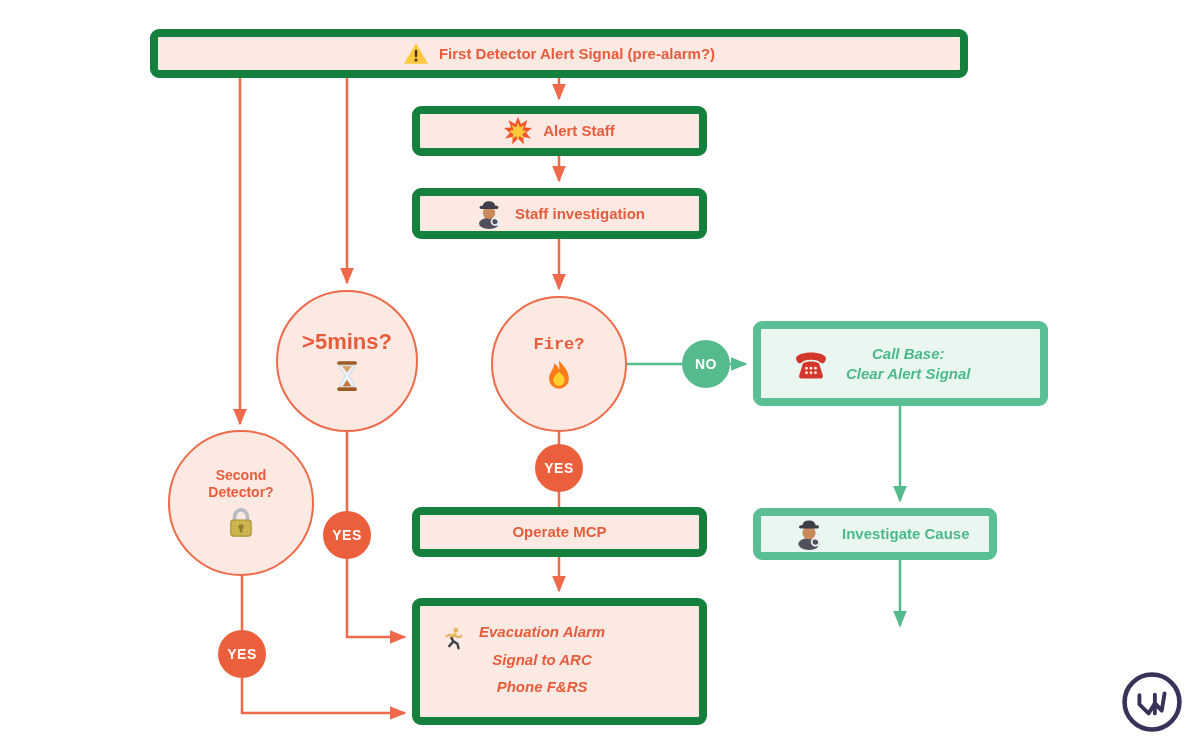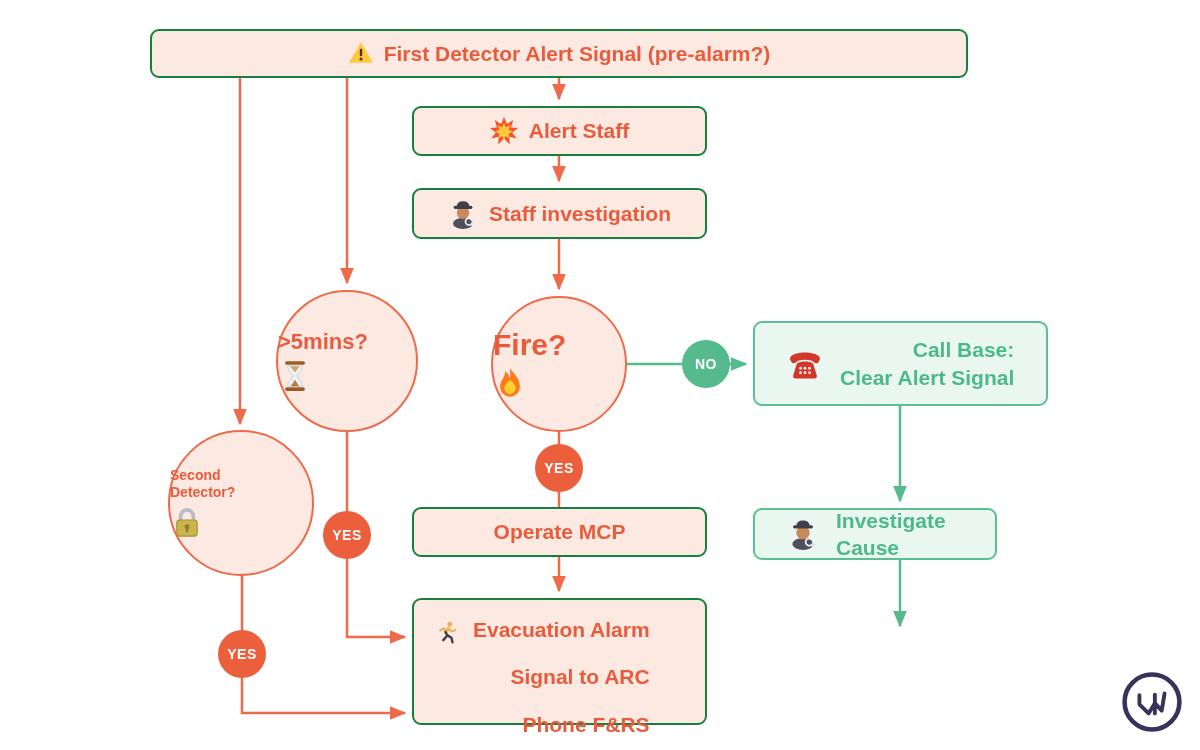--- a/index.html
+++ b/index.html
@@ -10,51 +10,51 @@
     height: 750px;
     background: #ffffff;
     font-family: "Liberation Sans", "DejaVu Sans", sans-serif;
     overflow: hidden;
   }
   #wires { position: absolute; left: 0; top: 0; width: 1200px; height: 750px; }
 
   .node {
     position: absolute;
     border-radius: 9px;
-    border: 2px solid #15803d;
+    border: 8px solid #15803d;
     background: #FCE9E2;
     color: #E85C3D;
     font-weight: 700;
-    font-size: 21px;
+    font-size: 15px;
     display: flex;
     align-items: center;
     justify-content: center;
     line-height: 1.3;
   }
   .node.green {
     border-color: #5ABF92;
     background: #EAF7F0;
     color: #4CB98A;
   }
   .node.leftalign { justify-content: flex-start; padding-left: 32px; }
   .icon { display: inline-flex; flex: none; }
   .row { display: flex; align-items: center; gap: 15px; }
-  .lines { display: flex; flex-direction: column; align-items: flex-end; }
+  .lines { display: flex; flex-direction: column; align-items: center; font-style: italic; }
 
   .circle-node {
     position: absolute;
     border-radius: 50%;
     border: 2px solid #EE6A4B;
     background: #FCE9E2;
     color: #E85C3D;
     font-weight: 700;
     font-size: 21px;
     display: flex;
     flex-direction: column;
-    align-items: flex-start;
+    align-items: center;
     justify-content: center;
     text-align: center;
     gap: 4px;
     line-height: 1.2;
   }
 
   .badge {
     position: absolute;
     width: 48px;
     height: 48px;
@@ -144,21 +144,21 @@
           <path d="M7 6.2 Q7 1.8 12 1.8 Q17 1.8 17 6.2 Z" fill="#3F3F4A"></path>
           <rect x="4.5" y="5.4" width="15" height="2.5" rx="1.25" fill="#3F3F4A"></rect>
           <circle cx="16.8" cy="18" r="2.8" fill="none" stroke="#EDEDF3" stroke-width="1.4"></circle>
           <line x1="18.8" y1="20.2" x2="21.2" y2="22.6" stroke="#EDEDF3" stroke-width="1.6" stroke-linecap="round"></line>
         </svg>
       </span>
       <span>Staff investigation</span>
     </span>
   </div>
 
-  <div class="circle-node" style="left:491px; top:296px; width:136px; height:136px; font-size:30px;">
+  <div class="circle-node" style="left:491px; top:296px; width:136px; height:136px; font-size:17px;font-family:Liberation Mono, monospace;">
     <span>Fire?</span>
     <span class="icon">
       <svg width="34" height="34" viewBox="0 0 24 24">
         <path d="M12 1 C15 5 19 8 19 14 a7 7 0 0 1 -14 0 C5 9 9 7 8.5 3 c2 1.5 3.1 3 3.5 5 C12.6 6 12 3.5 12 1 Z" fill="#FF7A1A"></path>
         <path d="M12 9 c2 2 4 3.2 4 6 a4 4 0 0 1 -8 0 c0 -2.6 2 -4 4 -6 Z" fill="#FFD02E"></path>
       </svg>
     </span>
   </div>
 
   <div class="badge green" style="left:682px; top:340px;">
@@ -203,21 +203,21 @@
           <circle cx="15.6" cy="3.8" r="2.3" fill="#E5B36A"></circle>
           <g fill="none" stroke-linecap="round">
             <path d="M14.8 7.2 L11.5 11" stroke="#F2C94C" stroke-width="3.2"></path>
             <path d="M11.5 11 L13.3 14.2 L9.5 18.6" stroke="#3F3F4A" stroke-width="2.2"></path>
             <path d="M13.3 14.2 L17 16.4 L18 20.6" stroke="#3F3F4A" stroke-width="2.2"></path>
             <path d="M14 8.8 L17.8 10.4 L20.6 9.2" stroke="#E5B36A" stroke-width="2"></path>
             <path d="M12.6 9.2 L9.4 8 L6.8 9.6" stroke="#E5B36A" stroke-width="2"></path>
           </g>
         </svg>
       </span>
-      <span class="lines" style="gap:20px;">
+      <span class="lines" style="gap:8px;">
         <span>Evacuation Alarm</span>
         <span>Signal to ARC</span>
         <span>Phone F&amp;RS</span>
       </span>
     </span>
   </div>
 
   <div class="circle-node" style="left:276px; top:290px; width:142px; height:142px; font-size:22px;">
     <span>&gt;5mins?</span>
     <span class="icon">

